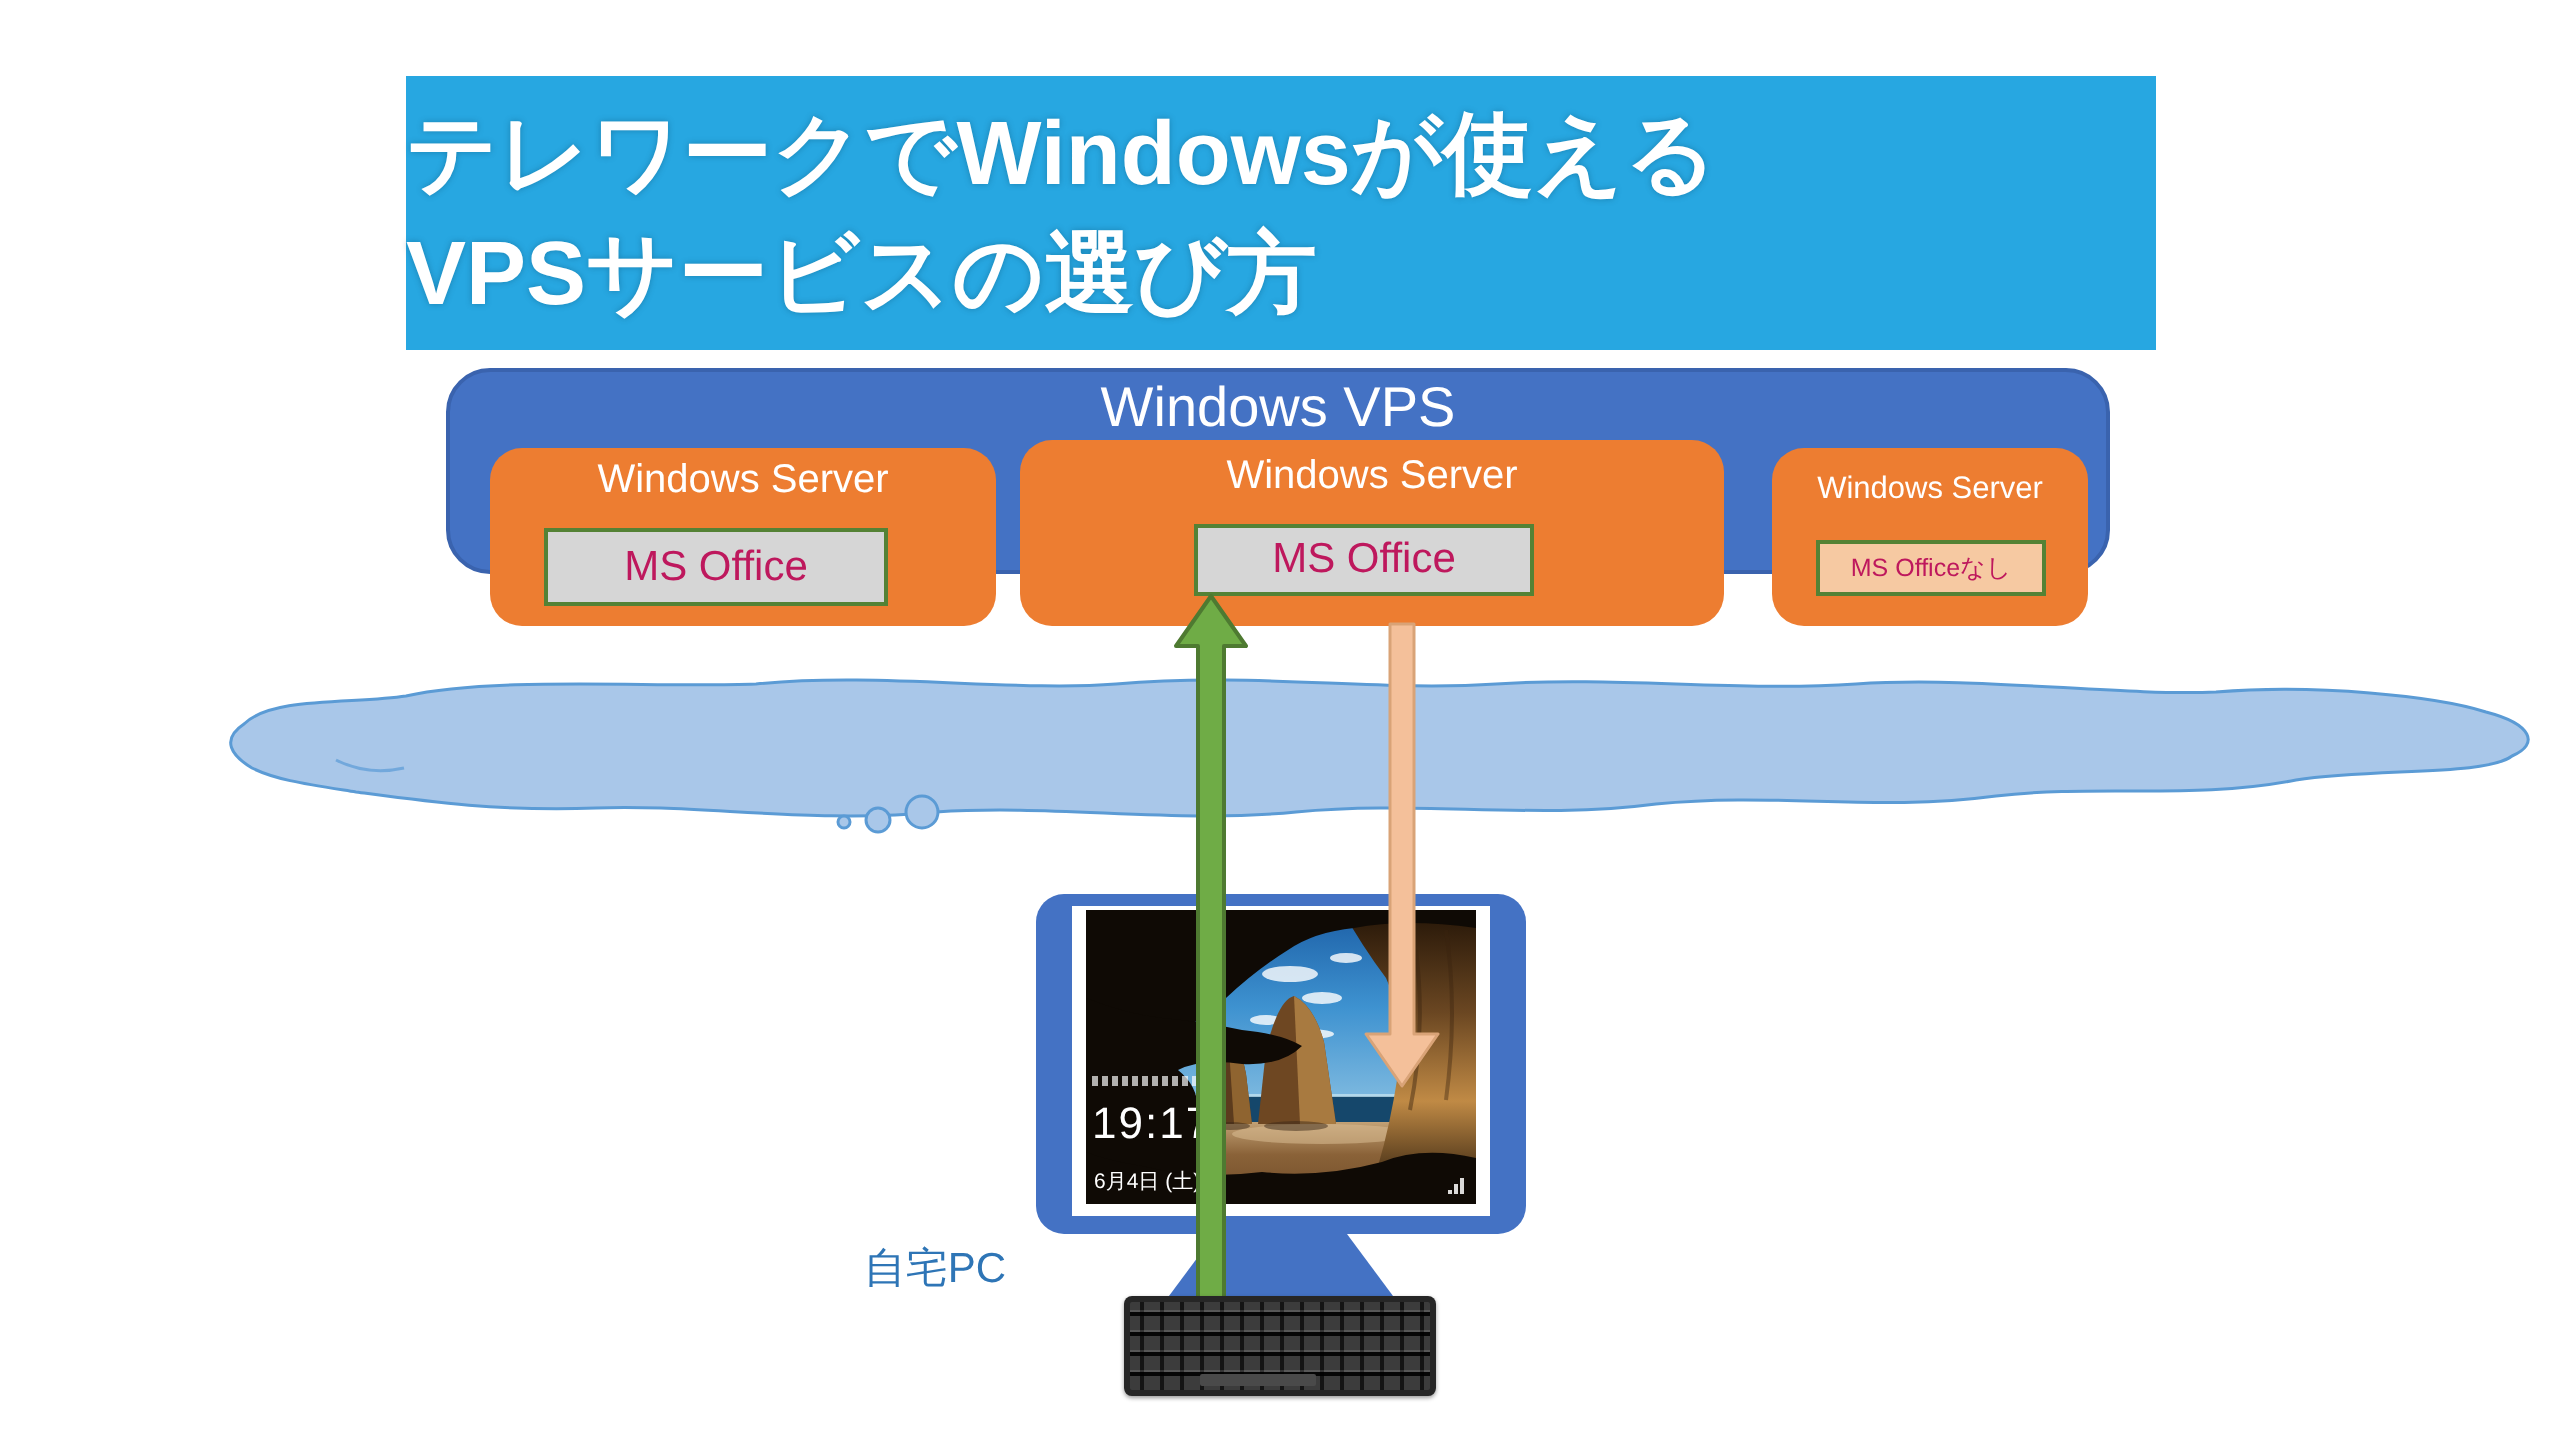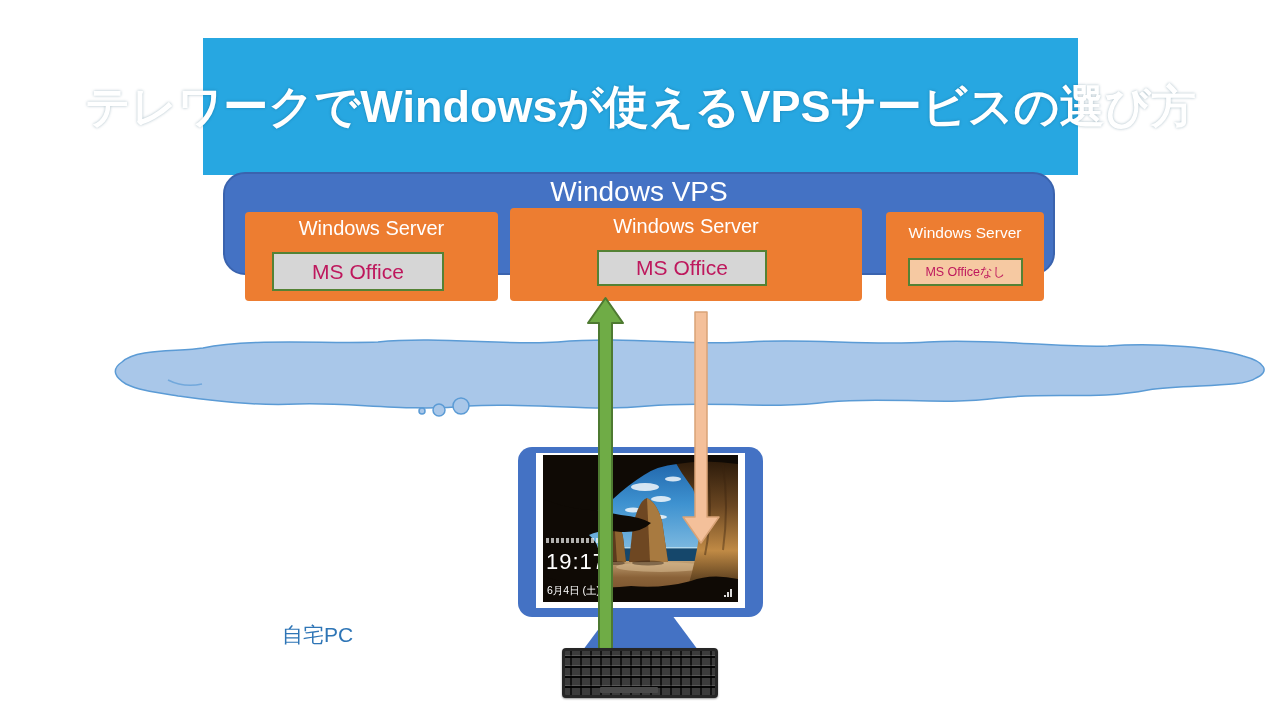--- a/index.html
+++ b/index.html
@@ -6,43 +6,43 @@
   body{
     width:1280px;height:720px;position:relative;overflow:hidden;background:#ffffff;
     font-family:"Liberation Sans","DejaVu Sans",sans-serif;
   }
   .abs{position:absolute;}
 
   
   .banner{
     left:203px;top:38px;width:875px;height:137px;
     background:var(--banner-bg,#27A7E1);
-    display:flex;flex-direction:row;justify-content:center;align-items:center;
+    display:flex;flex-direction:column;justify-content:center;
     z-index:1;
   }
   .banner .t-line{
     color:#ffffff;font-weight:bold;font-size:45px;line-height:60px;
     text-shadow:0 0 3px rgba(0,60,90,.35);
     white-space:nowrap;
   }
 
   
   .vps-box{
-    left:223px;top:172px;width:832px;height:103px;
+    left:223px;top:184px;width:832px;height:103px;
     background:var(--vps-box,#4472C4);
     border:2px solid #3a63ae;border-radius:22px;box-sizing:border-box;
     z-index:1;
   }
   .vps-label{
     left:0;top:2px;width:100%;text-align:center;
     color:#ffffff;font-size:28px;font-weight:400;line-height:32px;
   }
   .server{
     background:var(--server-box,#ED7D31);
-    border-radius:4px;box-sizing:border-box;
+    border-radius:16px;box-sizing:border-box;
   }
   .server-label{
     width:100%;text-align:center;color:#ffffff;font-weight:400;
   }
   .office{
     box-sizing:border-box;
     border:2px solid var(--office-border,#548235);
     display:flex;align-items:center;justify-content:center;
     color:#be185d;white-space:nowrap;
   }
@@ -104,21 +104,21 @@
       repeating-linear-gradient(90deg,#3c3c3c 0 8px,#141414 8px 10px);
     box-shadow:inset 0 0 0 3px #262626,0 1px 2px rgba(0,0,0,.4);
   }
   .keyboard:after{
     content:"";position:absolute;left:38px;top:39px;width:58px;height:6px;
     background:#4a4a4a;border-radius:1px;
   }
 
   
   .client-label{
-    left:282px;top:620px;width:210px;text-align:left;z-index:1;
+    left:293px;top:620px;width:210px;text-align:right;z-index:1;
     color:var(--client-text,#2E75B6);font-size:21px;line-height:29px;font-weight:400;
   }
 </style>
 </head>
 <body>
 
 <div class="abs banner">
   <div class="t-line">テレワークでWindowsが使える</div>
   <div class="t-line">VPSサービスの選び方</div>
 </div>

